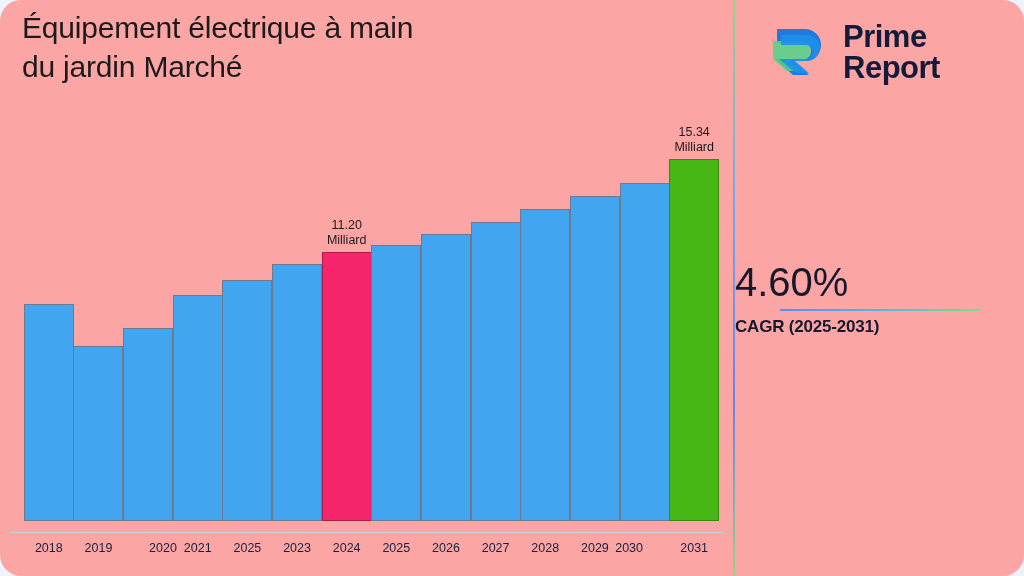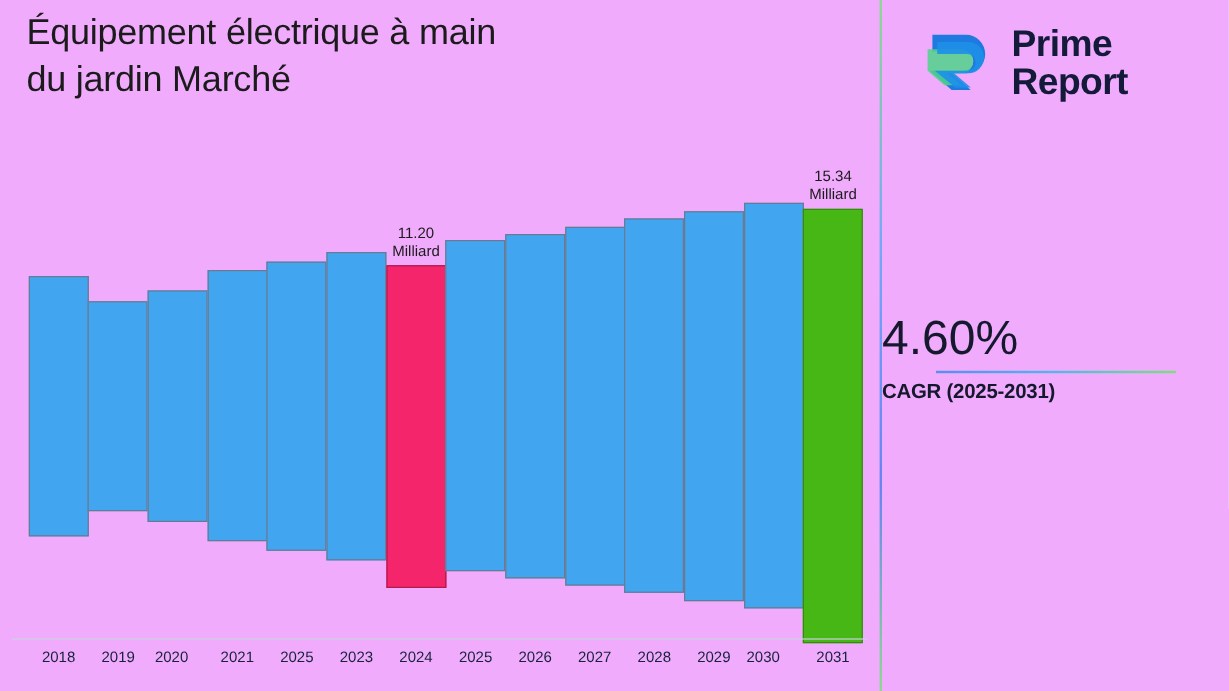--- a/index.html
+++ b/index.html
@@ -10,21 +10,22 @@
     width: 1024px;
     height: 576px;
     background: #eef2fb;
     font-family: "Liberation Sans", sans-serif;
     overflow: hidden;
   }
   #root {
     position: relative;
     width: 1024px;
     height: 576px;
-    background: #f0abfc;
+    background: #fca5a5;
+    border-radius: 21px;
   }
 
   
   #chart-panel {
     position: absolute;
     left: 0;
     top: 0;
     width: 733px;
     height: 576px;
   }
@@ -53,25 +54,25 @@
     position: absolute;
     left: 10px;
     top: 532px;
     width: 713px;
     height: 1px;
     background: #c9d2e3;
   }
 
   .bar-col {
     position: absolute;
-    bottom: 0;
+    bottom: 15px;
     width: 50px;
     display: flex;
     flex-direction: column;
-    justify-content: center;
+    justify-content: flex-end;
     align-items: center;
     height: 100%;
   }
   .bar-label {
     font-size: 12.5px;
     line-height: 15px;
     color: #1b1b1b;
     text-align: center;
     margin-bottom: 4px;
     white-space: pre-line;
@@ -225,31 +226,31 @@
 Milliard</div>
           <div class="bar highlight-green" style="height: 368px;"></div>
         </div>
       </div>
 
     <div id="axis-line"></div>
 
     <div id="x-axis">
         <div class="tick" style="left: 13.8214px;">2018</div>
         <div class="tick" style="left: 63.4643px;">2019</div>
-        <div class="tick" style="left: 108px;">2020</div>
+        <div class="tick" style="left: 128px;">2020</div>
         <div class="tick" style="left: 162.75px;">2021</div>
         <div class="tick" style="left: 212.393px;">2025</div>
         <div class="tick" style="left: 262.036px;">2023</div>
         <div class="tick" style="left: 311.679px;">2024</div>
         <div class="tick" style="left: 361.321px;">2025</div>
         <div class="tick" style="left: 410.964px;">2026</div>
         <div class="tick" style="left: 460.607px;">2027</div>
         <div class="tick" style="left: 510.25px;">2028</div>
         <div class="tick" style="left: 559.893px;">2029</div>
-        <div class="tick" style="left: 601px;">2030</div>
+        <div class="tick" style="left: 583px; text-align: right;">2030</div>
         <div class="tick" style="left: 659.179px;">2031</div>
       </div>
 
   </div>
 
   <div id="divider"></div>
 
   <div id="right-panel">
 
     <div id="logo">

